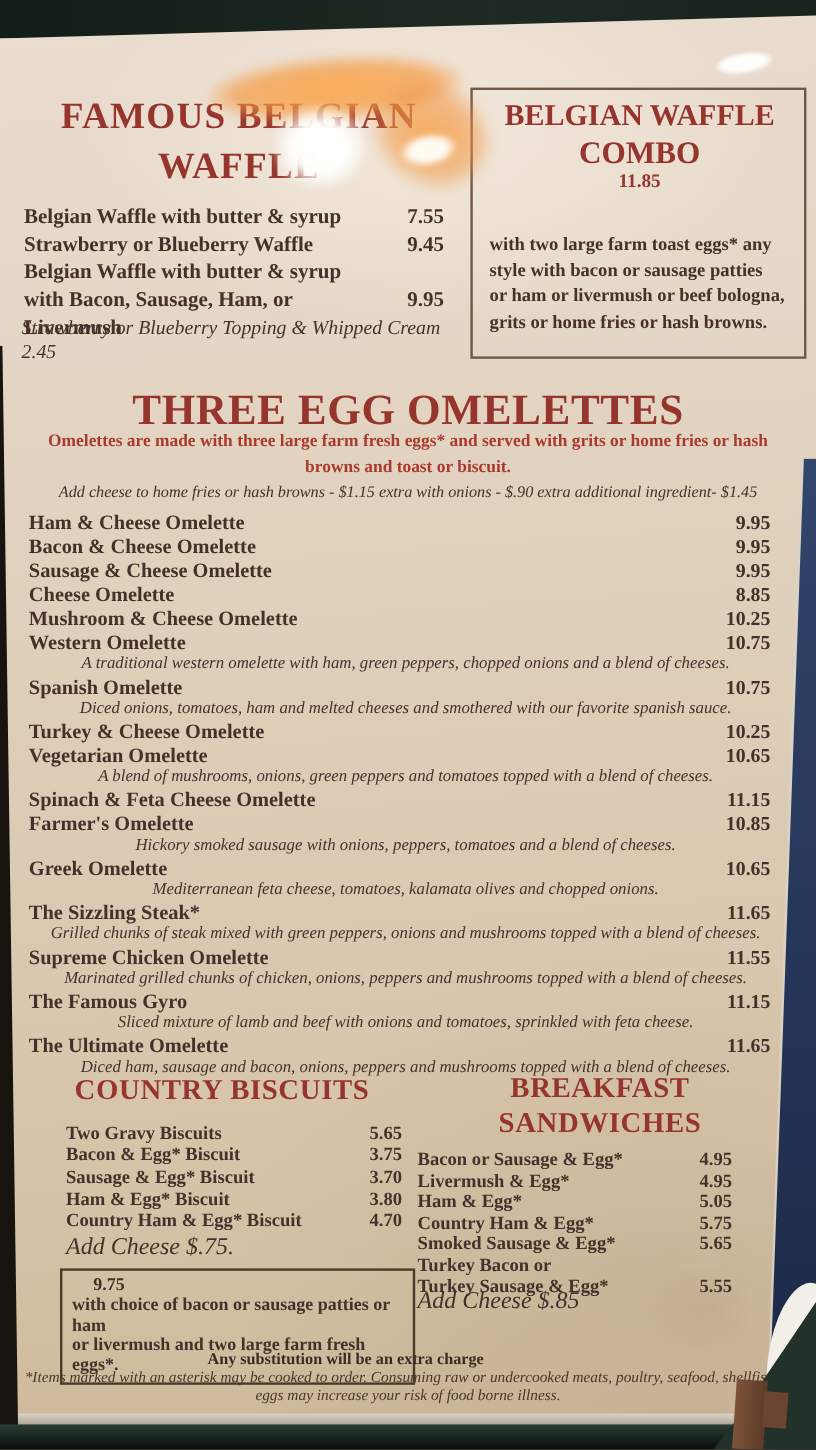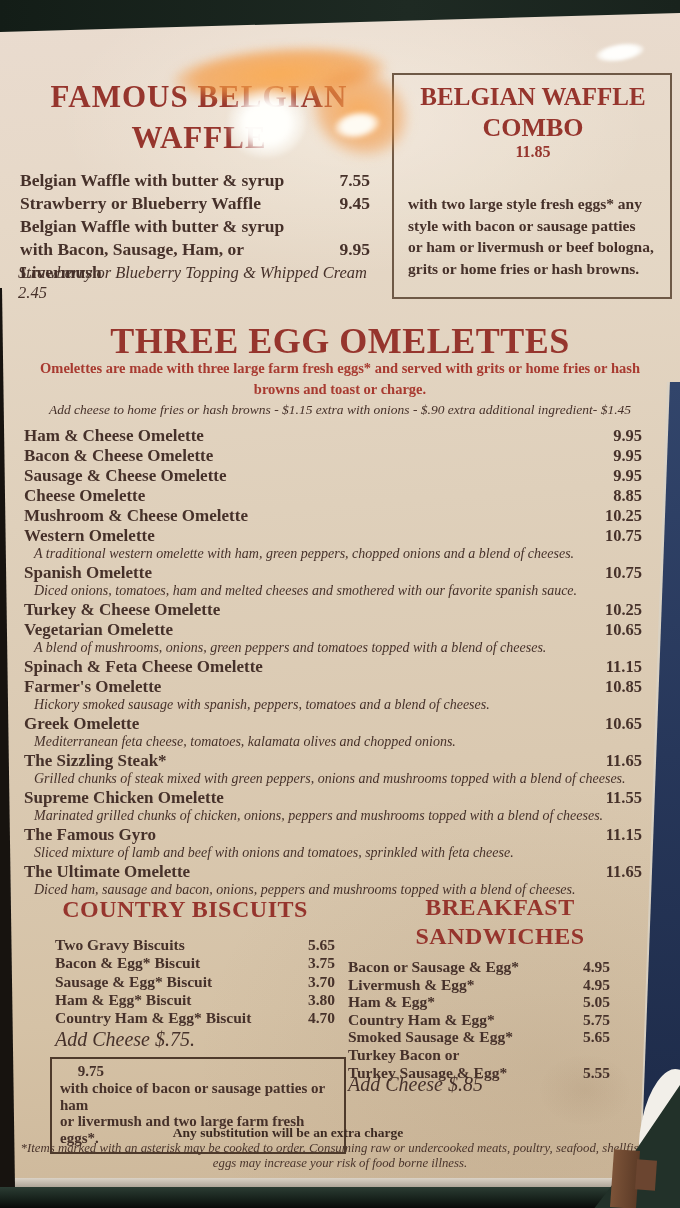--- a/index.html
+++ b/index.html
@@ -71,21 +71,21 @@
   .combo-desc{margin-top:33px;font-weight:bold;font-size:15.5px;line-height:21.5px;white-space:pre-line;}
   .omel-title{position:absolute;left:0;top:320px;width:680px;text-align:center;
     font-weight:bold;font-size:36px;letter-spacing:.5px;z-index:3;}
   .omel-sub{position:absolute;left:30px;top:358px;width:620px;text-align:center;font-weight:bold;
     font-size:14.5px;line-height:20.5px;white-space:pre-line;color:var(--subtitle-red,#a83a30);z-index:3;}
   .omel-note{position:absolute;left:0;top:402px;width:680px;text-align:center;font-style:italic;
     font-size:13.5px;z-index:3;}
   .omel-list{position:absolute;left:24px;top:426px;width:618px;z-index:3;}
   .omel-list .mrow{font-size:17px;line-height:19.5px;margin-bottom:.5px;}
   .omel-list .mrow .pr{font-size:16.5px;}
-  .omel-list .ds{font-style:italic;font-size:14px;line-height:16px;padding-left:10px;margin-bottom:1px;}
+  .omel-list .ds{font-style:italic;font-size:14px;line-height:16px;padding-left:10px;margin-bottom:1px;text-align:center;}
   .cb-title{position:absolute;left:30px;top:896px;width:310px;text-align:center;font-weight:bold;
     font-size:24px;letter-spacing:.5px;z-index:3;}
   .cb-items{position:absolute;left:55px;top:936px;width:280px;z-index:3;}
   .cb-items .mrow{font-size:15.5px;line-height:18.3px;}
   .cb-add{position:absolute;left:55px;top:1028px;font-style:italic;font-size:20px;z-index:3;}
   .cb-box{position:absolute;left:50px;top:1057px;width:296px;border:2px solid #4e3a2b;box-sizing:border-box;
     padding:4px 8px 6px 8px;z-index:3;}
   .cb-box .mrow .nm{font-size:15px;line-height:16.5px;}
   .cb-box .mrow .pr{font-size:15px;width:44px;}
   .cb-box .bx-desc{font-weight:bold;font-size:15px;line-height:16.5px;white-space:pre-line;}
@@ -137,29 +137,29 @@
         <span class="nm">with Bacon, Sausage, Ham, or Livermush</span>
         <span class="pr">9.95</span>
       </div>
     </div>
   <div class="waffle-note ink">Strawberry or Blueberry Topping &amp; Whipped Cream 2.45</div>
 
   <div class="combo-box">
     <div class="combo-t1 red">BELGIAN WAFFLE</div>
     <div class="combo-t2 red">COMBO</div>
     <div class="combo-pr red">11.85</div>
-    <div class="combo-desc ink">with two large style fresh eggs* any
+    <div class="combo-desc ink">with two large farm toast eggs* any
 style with bacon or sausage patties
 or ham or livermush or beef bologna,
 grits or home fries or hash browns.</div>
   </div>
 
   <div class="omel-title red">THREE EGG OMELETTES</div>
   <div class="omel-sub">Omelettes are made with three large farm fresh eggs* and served with grits or home fries or hash
-browns and toast or charge.</div>
+browns and toast or biscuit.</div>
   <div class="omel-note ink">Add cheese to home fries or hash browns - $1.15 extra   with onions - $.90 extra   additional ingredient- $1.45</div>
   <div class="omel-list ink">
 
       <div>
         <div class="mrow">
           <span class="nm">Ham &amp; Cheese Omelette</span>
           <span class="pr">9.95</span>
         </div>
 
       </div>
@@ -234,21 +234,21 @@
           <span class="pr">11.15</span>
         </div>
 
       </div>
 
       <div>
         <div class="mrow">
           <span class="nm">Farmer's Omelette</span>
           <span class="pr">10.85</span>
         </div>
-        <div class="ds">Hickory smoked sausage with spanish, peppers, tomatoes and a blend of cheeses.</div>
+        <div class="ds">Hickory smoked sausage with onions, peppers, tomatoes and a blend of cheeses.</div>
       </div>
 
       <div>
         <div class="mrow">
           <span class="nm">Greek Omelette</span>
           <span class="pr">10.65</span>
         </div>
         <div class="ds">Mediterranean feta cheese, tomatoes, kalamata olives and chopped onions.</div>
       </div>
 

